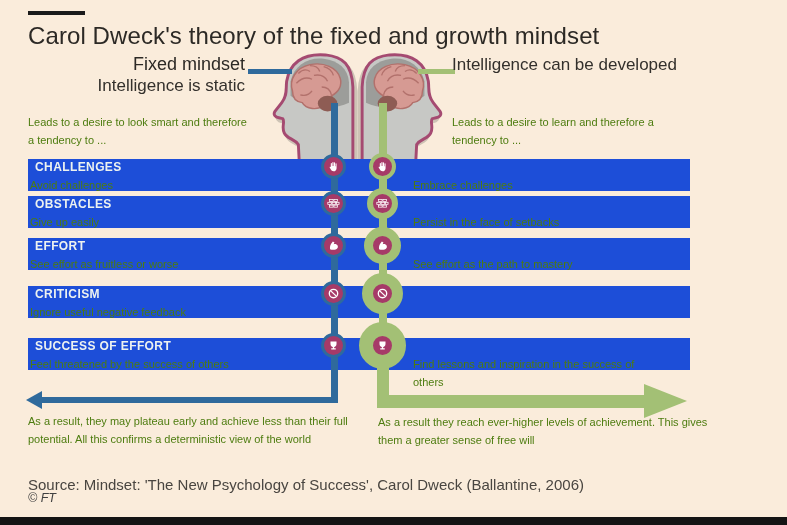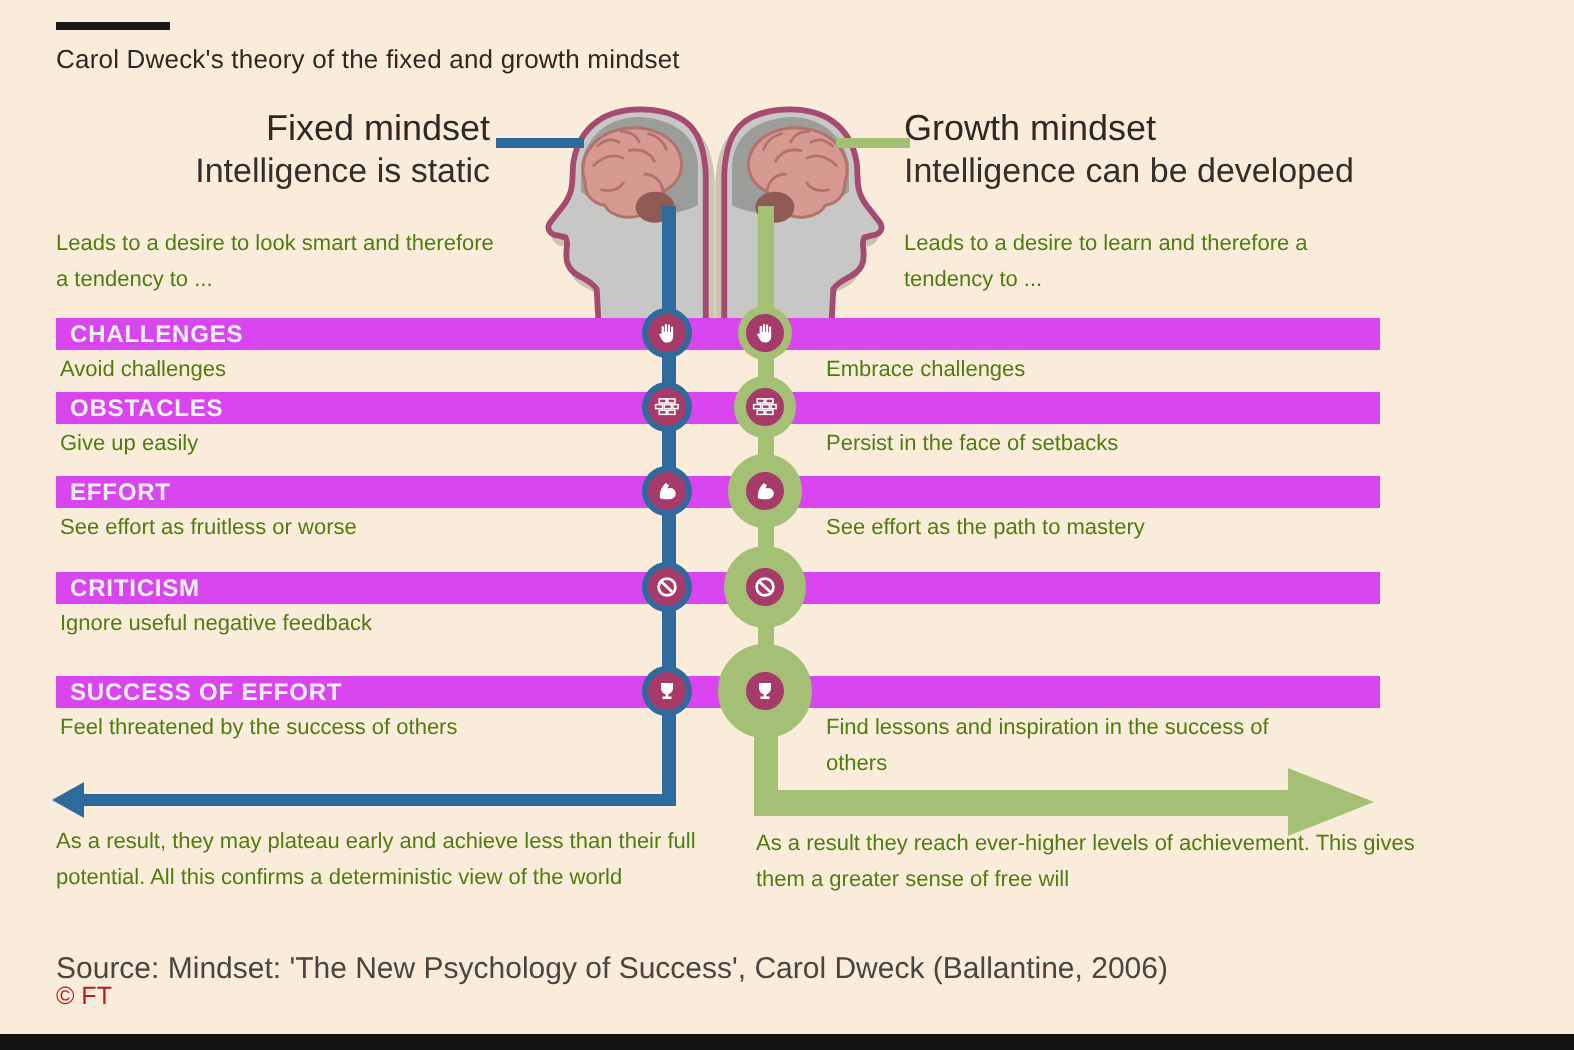--- a/index.html
+++ b/index.html
@@ -3,42 +3,42 @@
 <meta charset="utf-8">
 <style>
   html,body{margin:0;padding:0;}
   body{font-family:"Liberation Sans", sans-serif;}
   #canvas{position:relative;width:787px;height:525px;background:#faecdb;overflow:hidden;}
 
   .abs{position:absolute;}
   .txt{color:#4d7c0f;font-size:11px;line-height:18px;}
 
   #top-rule{left:28px;top:11px;width:57px;height:4px;background:#1a1a1a;}
-  #title{left:28px;top:22px;font-size:13px;color:#2c2925;letter-spacing:.1px;z-index:6;}
+  #title{left:28px;top:22px;font-size:24px;color:#2c2925;letter-spacing:.1px;z-index:6;}
 
   .mind-head{font-size:18px;color:#2c2925;}
   .mind-sub{font-size:17px;color:#33302c;margin-top:1px;}
   #fixed-label{left:60px;top:54px;width:185px;text-align:right;z-index:6;}
   #growth-label{left:452px;top:54px;width:230px;text-align:left;z-index:6;}
 
   #fixed-lead{left:28px;top:113px;width:228px;z-index:6;}
   #growth-lead{left:452px;top:113px;width:220px;z-index:6;}
 
   
   .head-svg{width:88px;height:111px;filter:drop-shadow(3px 4px 0 rgba(90,88,84,.28));z-index:1;}
   #head-fixed{left:267px;top:52px;}
   #head-growth{left:360px;top:52px;transform:scaleX(-1);}
 
   
   .connector{height:5px;top:69px;z-index:3;}
   #fixed-connector{left:248px;width:44px;background:#2f6a9c;}
   #growth-connector{left:418px;width:37px;background:#a3c075;}
 
   
-  .bar{left:28px;width:662px;height:16px;background:#d946ef;z-index:2;}
+  .bar{left:28px;width:662px;height:32px;background:#1d4ed8;z-index:2;}
   .bar span{display:block;padding-left:7px;font-size:12px;font-weight:700;letter-spacing:.4px;color:#edf2f0;line-height:16px;}
 
   .rowtxt{z-index:2;}
   .rowtxt.right{left:413px;}
 
   
   .line{z-index:3;}
   #blue-vertical{left:331px;top:103px;width:7px;height:300px;background:#2f6a9c;}
   #blue-horizontal{left:40px;top:397px;width:297px;height:6px;background:#2f6a9c;}
   #blue-arrowhead{left:26px;top:391px;width:0;height:0;border-top:9px solid transparent;border-bottom:9px solid transparent;border-right:16px solid #2f6a9c;}
@@ -55,21 +55,21 @@
   .ring.g1{border-width:4.5px;}
   .ring.g2{border-width:6.5px;}
   .ring.g3{border-width:9px;}
   .ring.g4{border-width:11.5px;}
   .ring.g5{border-width:14px;}
 
   #fixed-result{left:28px;top:412px;width:340px;z-index:6;}
   #growth-result{left:378px;top:413px;width:330px;z-index:6;}
 
   #source-line{left:28px;top:476px;width:640px;font-size:15px;color:#494540;z-index:6;}
-  #copyright{left:28px;top:491px;font-size:12.5px;color:#b91c1c;z-index:6;}
+  #copyright{left:28px;top:491px;font-size:12.5px;font-style:italic;color:#404040;z-index:6;}
   #bottom-rule{left:0;top:517px;width:787px;height:8px;background:#141414;}
 </style>
 </head>
 <body>
 
 <svg width="0" height="0" style="position:absolute">
   <defs>
     <symbol id="icon-hand" viewBox="0 0 20 20">
       <path fill="#ffffff" d="M6.4,10.2 V6 c0-1 1.5-1 1.5,0 v3.2 h.6 V4.8 c0-1 1.5-1 1.5,0 V9.2 h.6 V5.1 c0-1 1.5-1 1.5,0 V9.6 h.6 V6.3 c0-.9 1.4-.9 1.4,0 v5.9 c0,2.7-1.8,4.2-4,4.2 -1.9,0-3-.9-3.8-2.6 L4.9,11.4 c-.4-.9.8-1.6 1.3-.7 Z"></path>
     </symbol>
@@ -115,21 +115,20 @@
 <div id="canvas">
 
   <div id="top-rule" class="abs"></div>
   <div id="title" class="abs">Carol Dweck's theory of the fixed and growth mindset</div>
 
   <div id="fixed-label" class="abs">
     <div class="mind-head">Fixed mindset</div>
     <div class="mind-sub">Intelligence is static</div>
   </div>
   <div id="growth-label" class="abs">
-    <div class="mind-head">Growth mindset</div>
     <div class="mind-sub">Intelligence can be developed</div>
   </div>
 
   <svg id="head-fixed" class="abs head-svg">
       <use href="#head-profile"></use>
     </svg>
   <svg id="head-growth" class="abs head-svg">
       <use href="#head-profile"></use>
     </svg>
 

